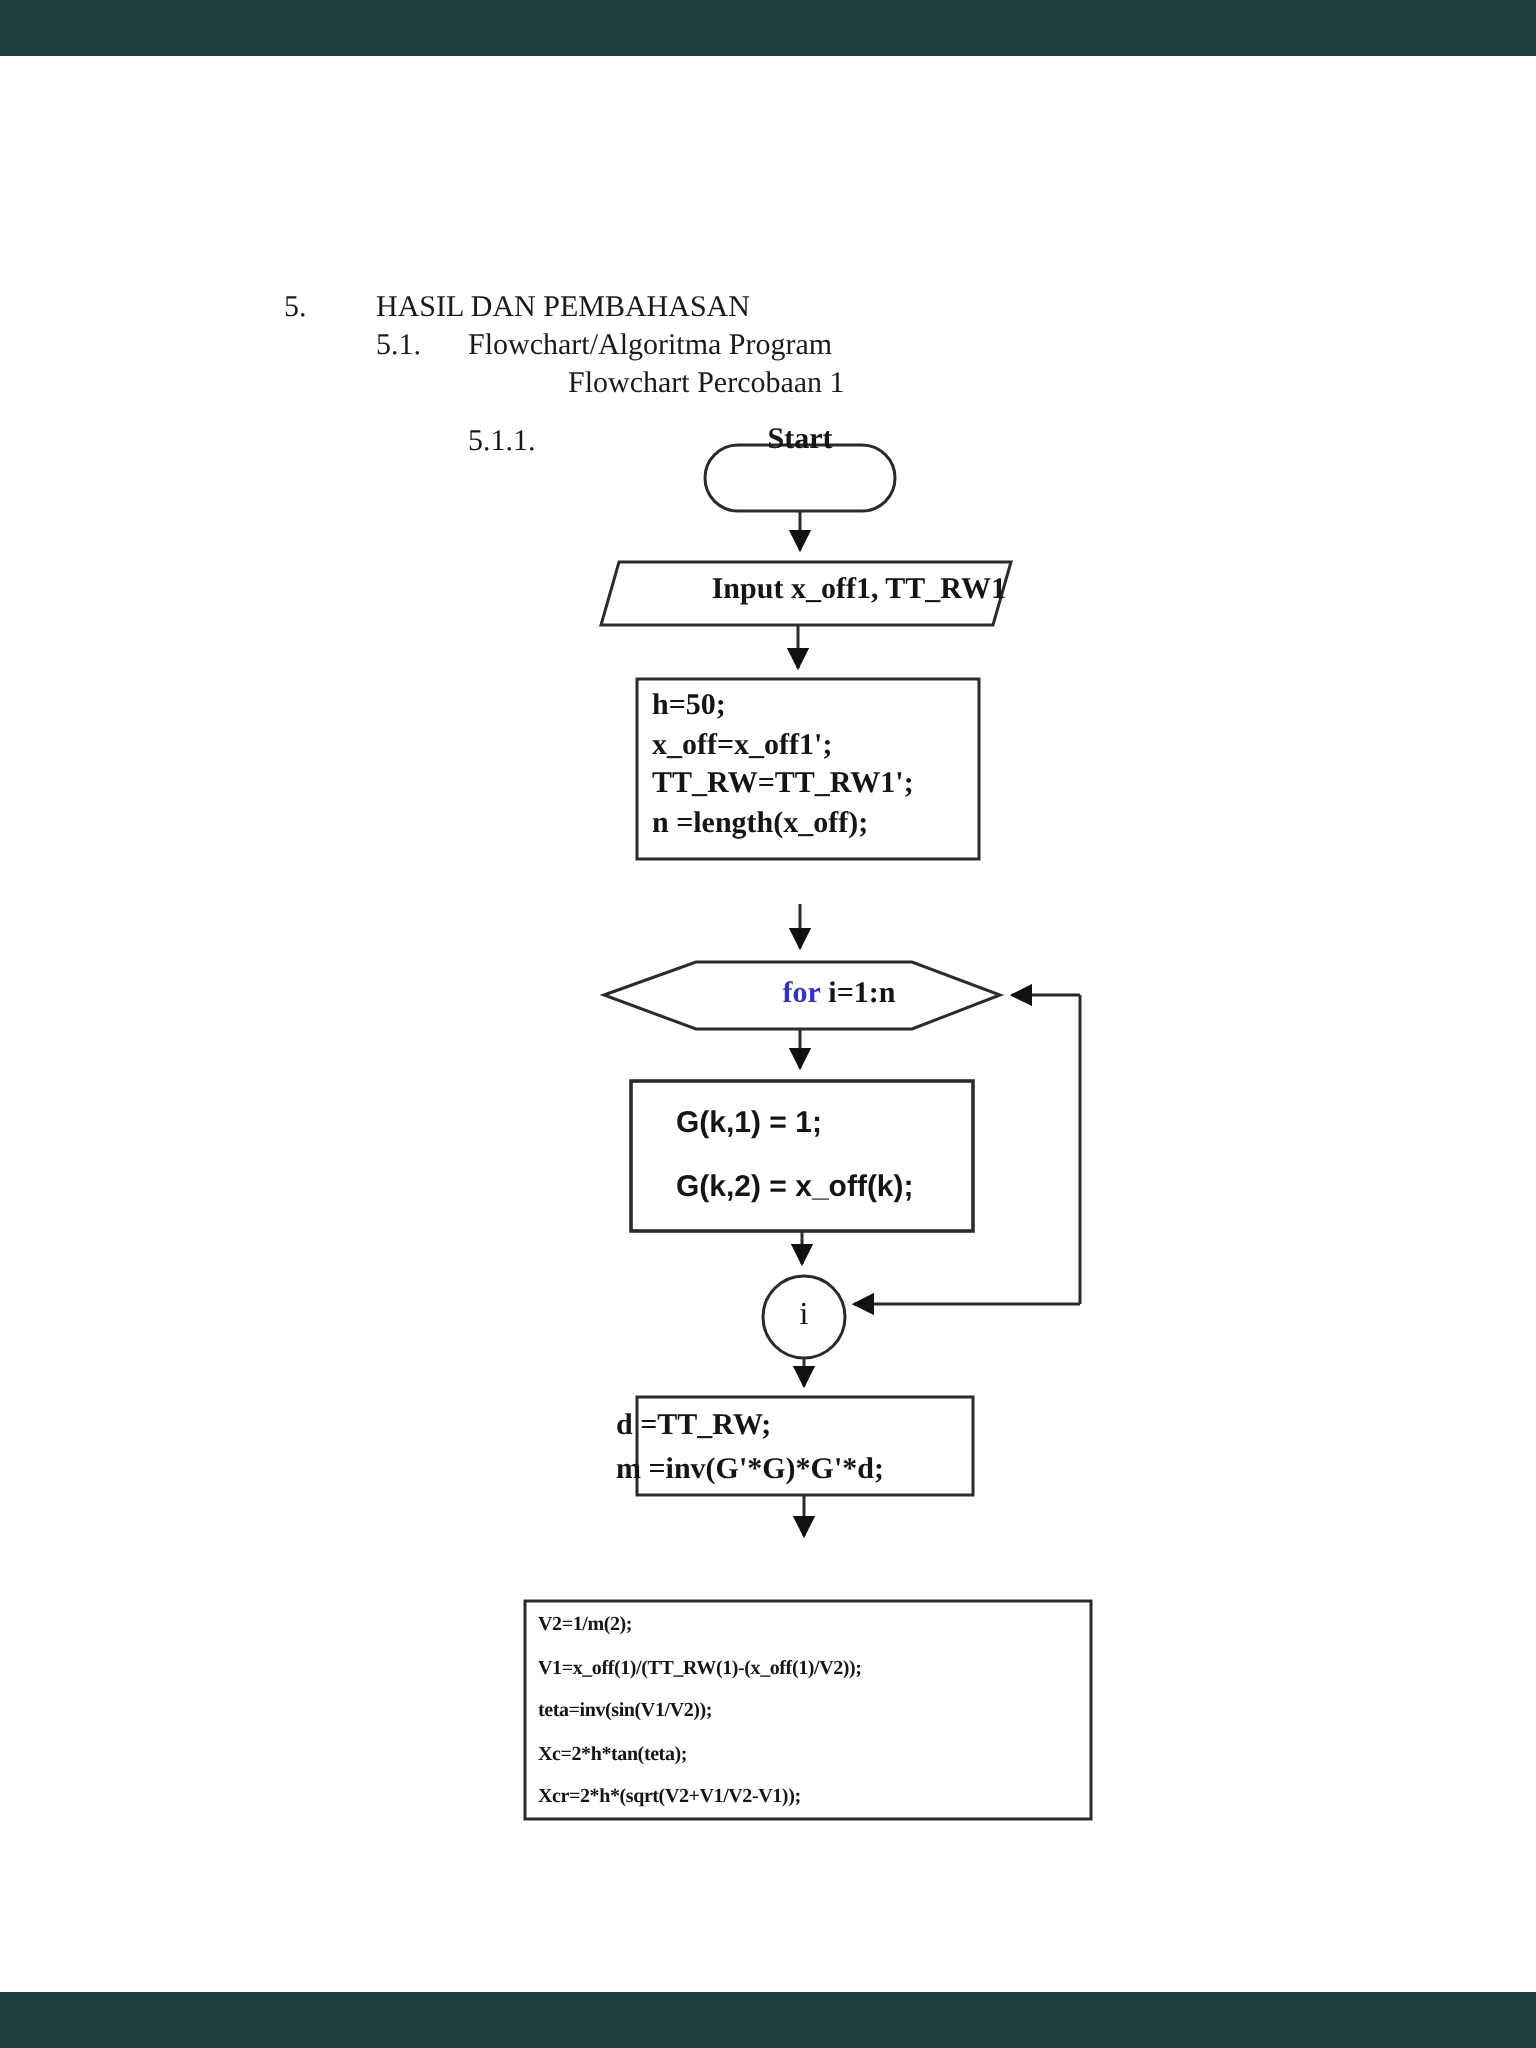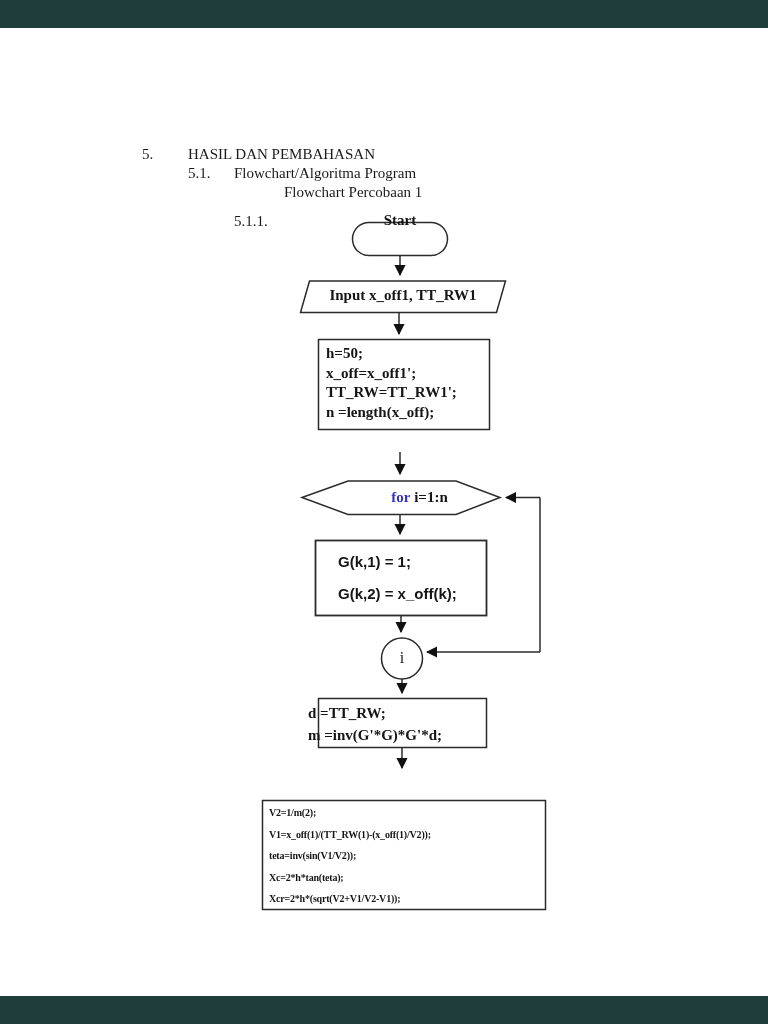--- a/index.html
+++ b/index.html
@@ -14,21 +14,21 @@
   .abs{position:absolute;}
   .heading{font-size:15px;color:#1a1a1a;white-space:nowrap;}
 
   svg{position:absolute;left:0;top:0;}
 
   .flowtext{font-weight:bold;font-size:15px;color:#151515;}
   .center{text-align:center;}
   .code{white-space:pre-line;line-height:19.5px;}
 
   #start-label{left:352px;top:212px;width:96px;}
-  #input-label{left:303px;top:287px;width:200px;}
+  #input-label{left:303px;top:287px;width:200px;text-align:right;}
   #init-text{left:326px;top:344px;width:160px;}
   #loop-label{left:320px;top:489px;width:162px;display:flex;justify-content:center;}
   #loop-label .kw{color:var(--kw,#3333cc);margin-left:37px;}
   #loop-label .rest{white-space:pre;}
   #g-text{left:338px;top:546px;width:150px;line-height:32px;
           font-family:"Liberation Sans", sans-serif;font-size:15px;white-space:pre-line;}
   #i-label{left:392px;top:649px;width:20px;font-weight:normal;font-size:16px;}
   #d-text{left:308px;top:702px;width:170px;line-height:22px;white-space:pre-line;}
   #calc-clip{left:264px;top:802px;width:281px;height:106px;overflow:hidden;}
   #calc-text{padding-left:5px;line-height:21.5px;font-size:10px;letter-spacing:-0.2px;white-space:pre-line;}

